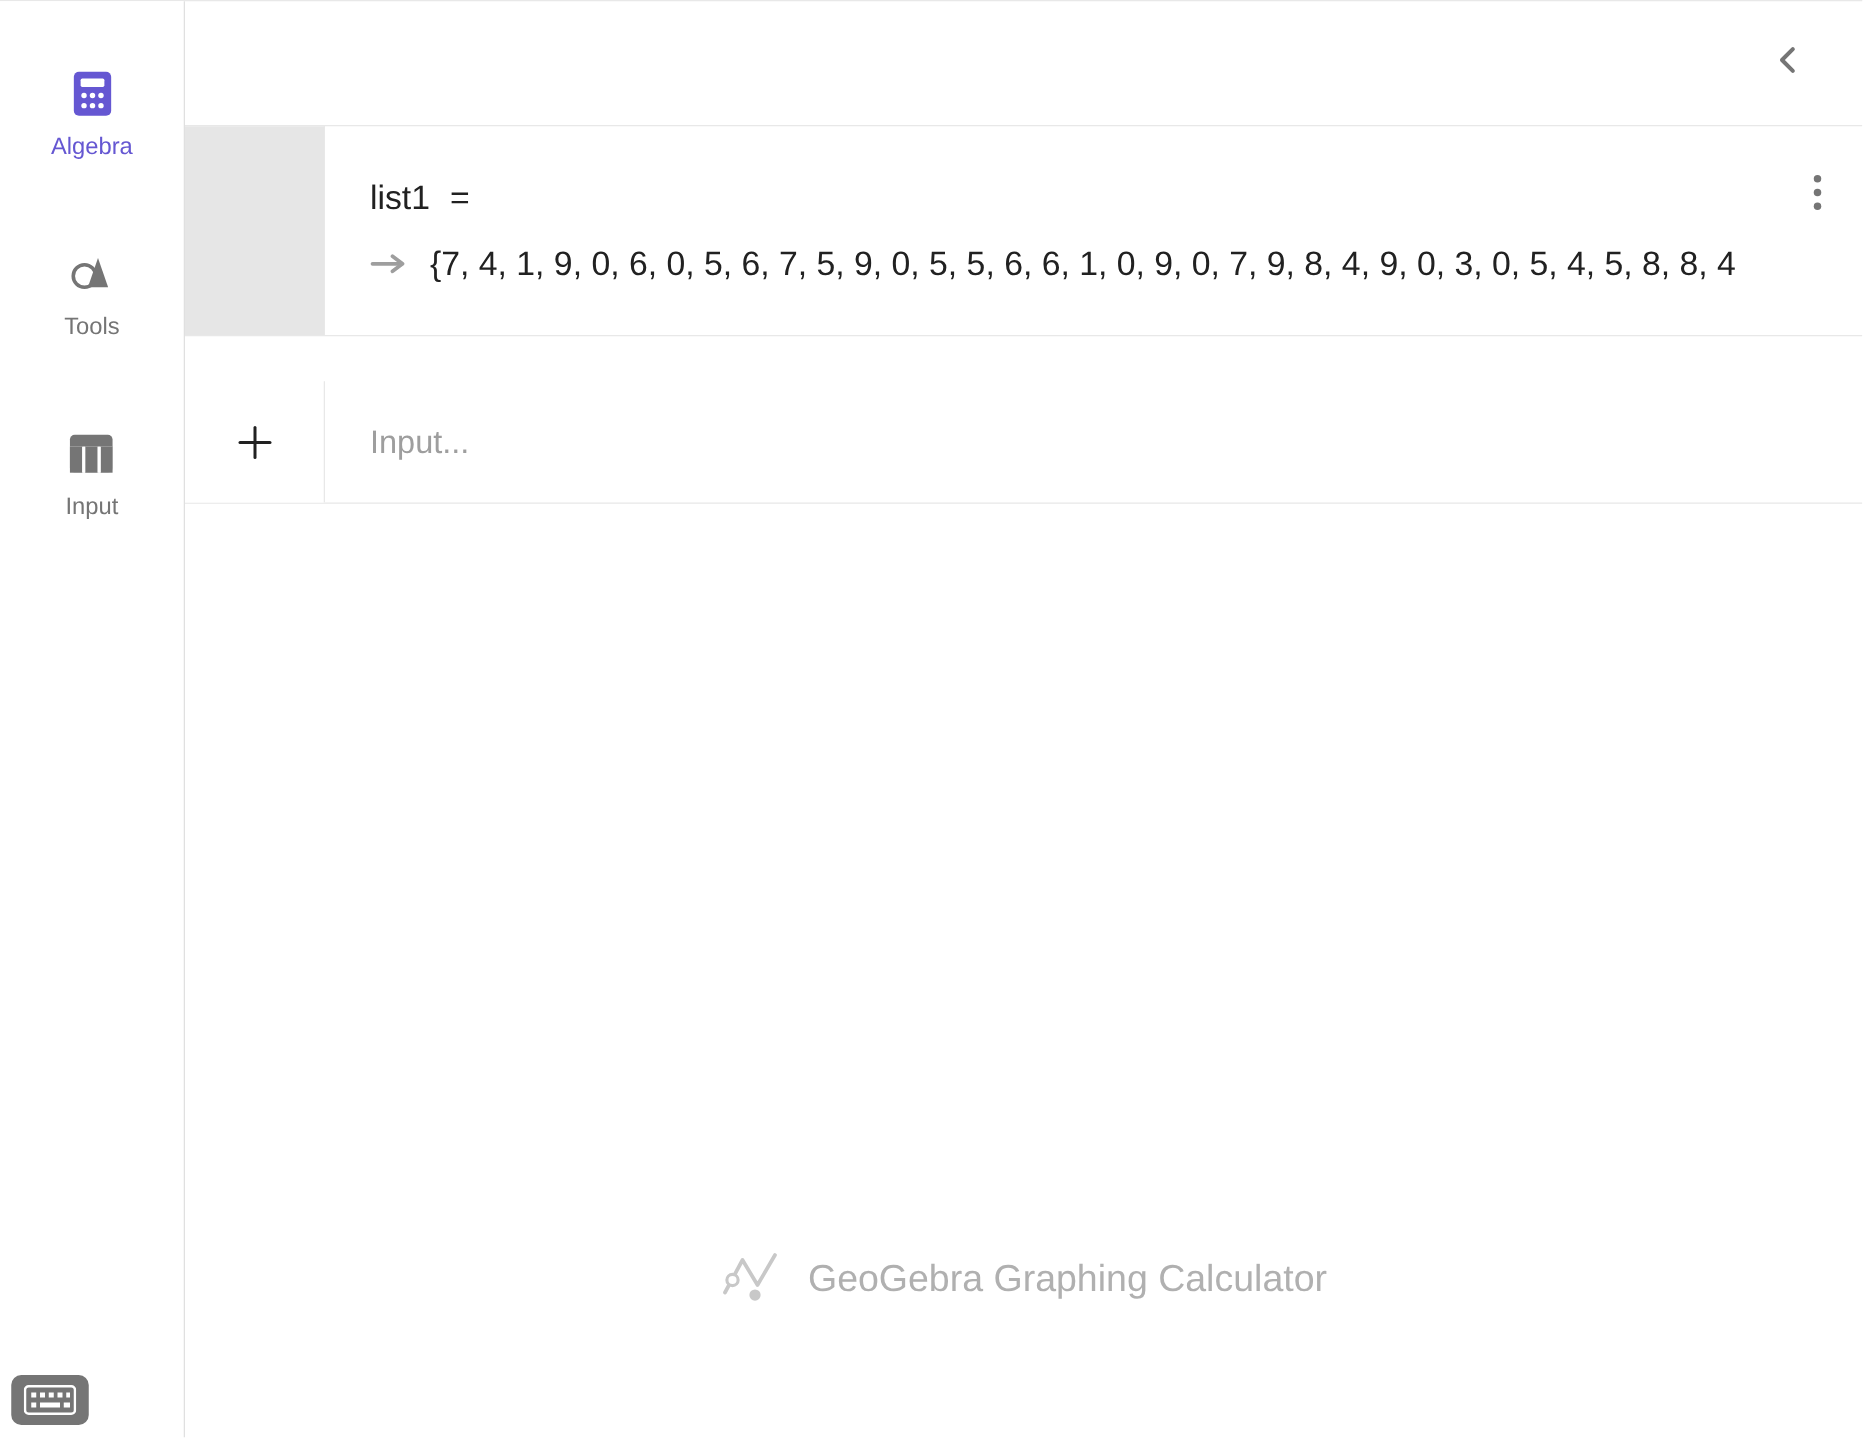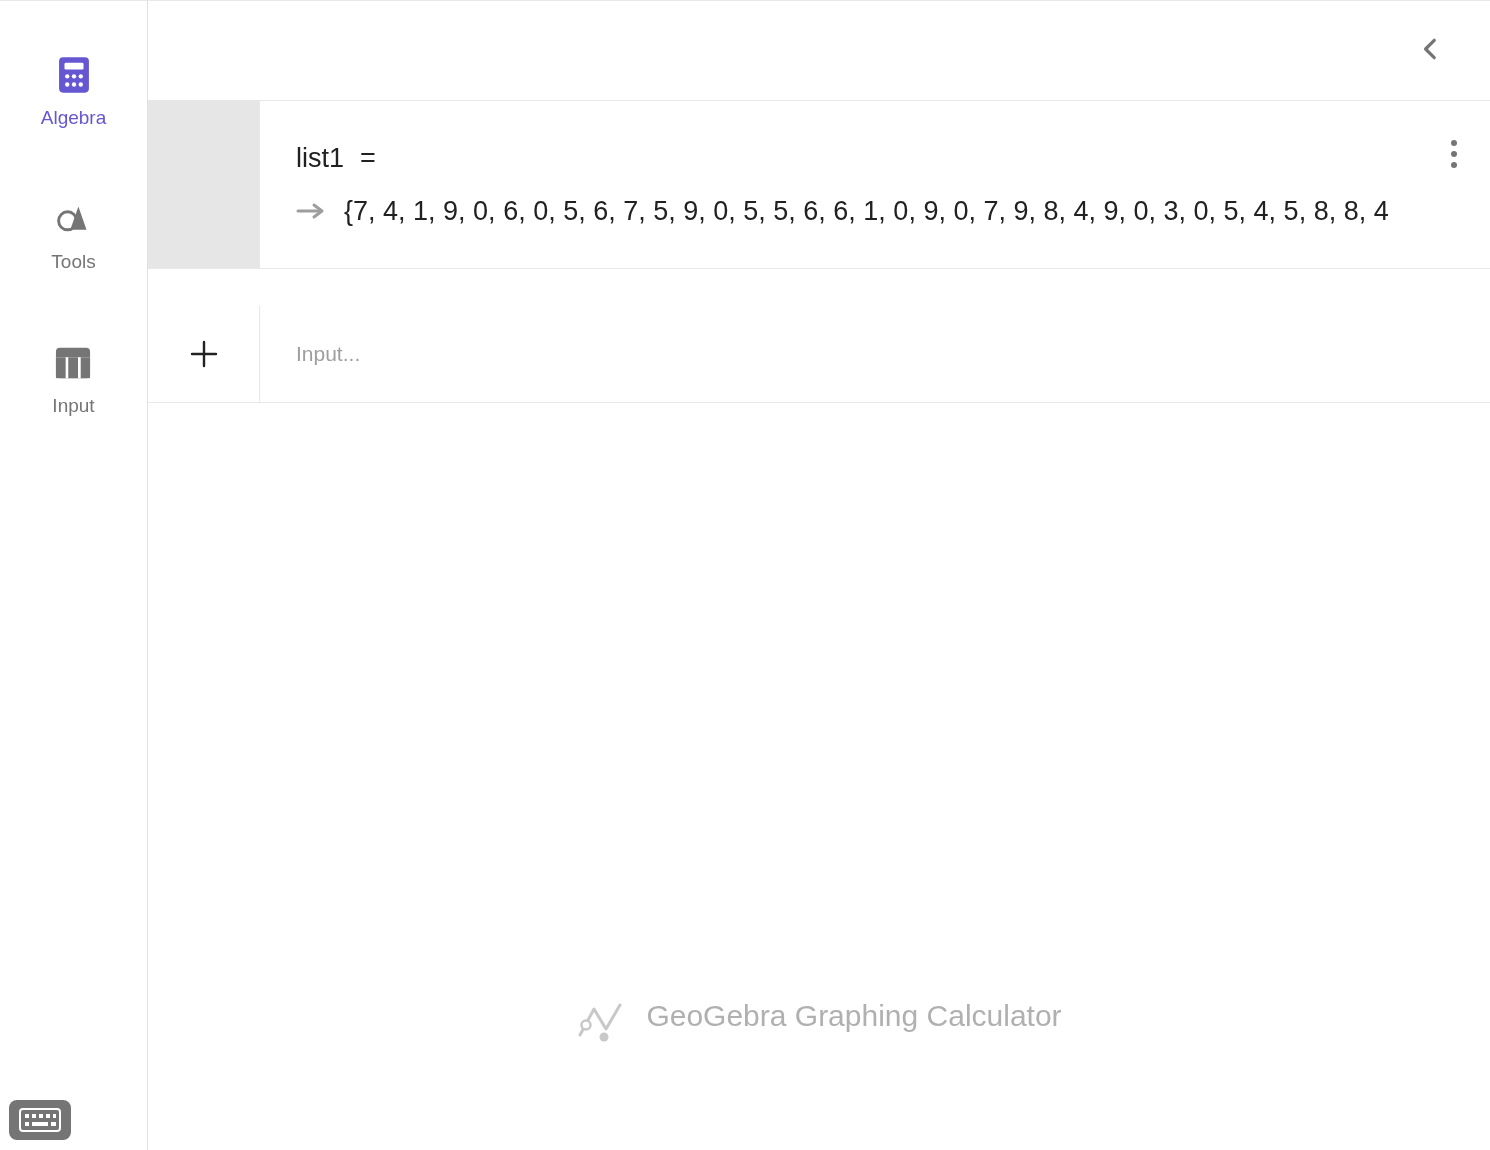--- a/index.html
+++ b/index.html
@@ -20,24 +20,24 @@
   .row { display: flex; border-bottom: 1px solid #e8e8e8; min-height: 98px; }
   .row-gutter { width: 112px; flex: 0 0 112px; border-right: 1px solid #e8e8e8; display: flex; align-items: center; justify-content: center; }
   .row.row-expr { min-height: 168px; }
   .row.row-expr .row-gutter { background: #e6e6e6; }
   .row.row-input .row-gutter { background: #fff; cursor: pointer; }
   .row-body { flex: 1; display: flex; flex-direction: column; justify-content: center; padding: 0 36px; position: relative; overflow: hidden; gap: 22px; }
   .expr-line { display: flex; align-items: center; font-size: 27px; color: #212121; white-space: nowrap; }
   .expr-line .eq { margin: 0 16px; }
   .result-line { display: flex; align-items: center; font-size: 27px; color: #212121; white-space: nowrap; gap: 18px; }
   .arrow-right { color: #9e9e9e; display: inline-flex; align-items: center; }
-  .input-placeholder { font-size: 21px; color: #9e9e9e; }
+  .input-placeholder { font-size: 26px; color: #9e9e9e; }
   .more-btn { position: absolute; right: 28px; top: 34px; cursor: pointer; padding: 4px; }
   
-  .brand { position: absolute; bottom: 100px; left: 0; right: 0; display: flex; justify-content: center; gap: 22px; color: #b0b0b0; font-size: 30px; }
+  .brand { position: absolute; bottom: 100px; left: 0; right: 0; display: flex; align-items: center; justify-content: center; gap: 22px; color: #b0b0b0; font-size: 30px; }
   
   .kbd-toggle { position: absolute; left: 9px; bottom: 10px; width: 62px; height: 40px; border-radius: 8px; background: #757575; display: flex; align-items: center; justify-content: center; cursor: pointer; }
 </style>
 </head>
 <body>
 
 <div class="app">
   <div class="sidebar">
     <div class="sidebar-item active">
       <span class="icon">

